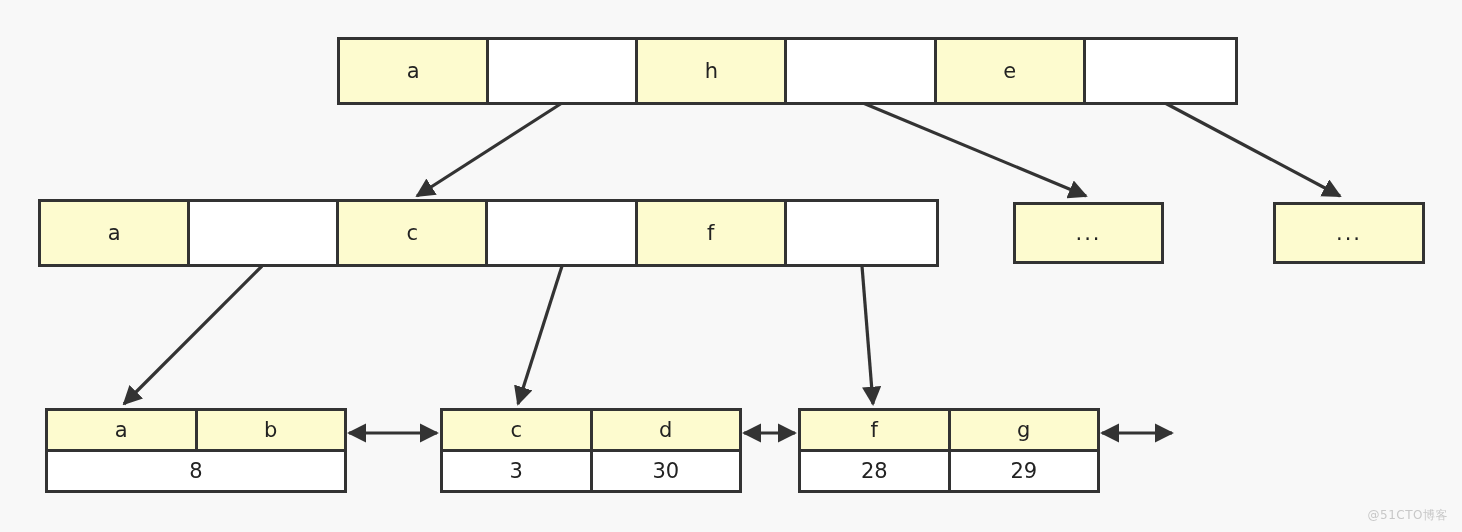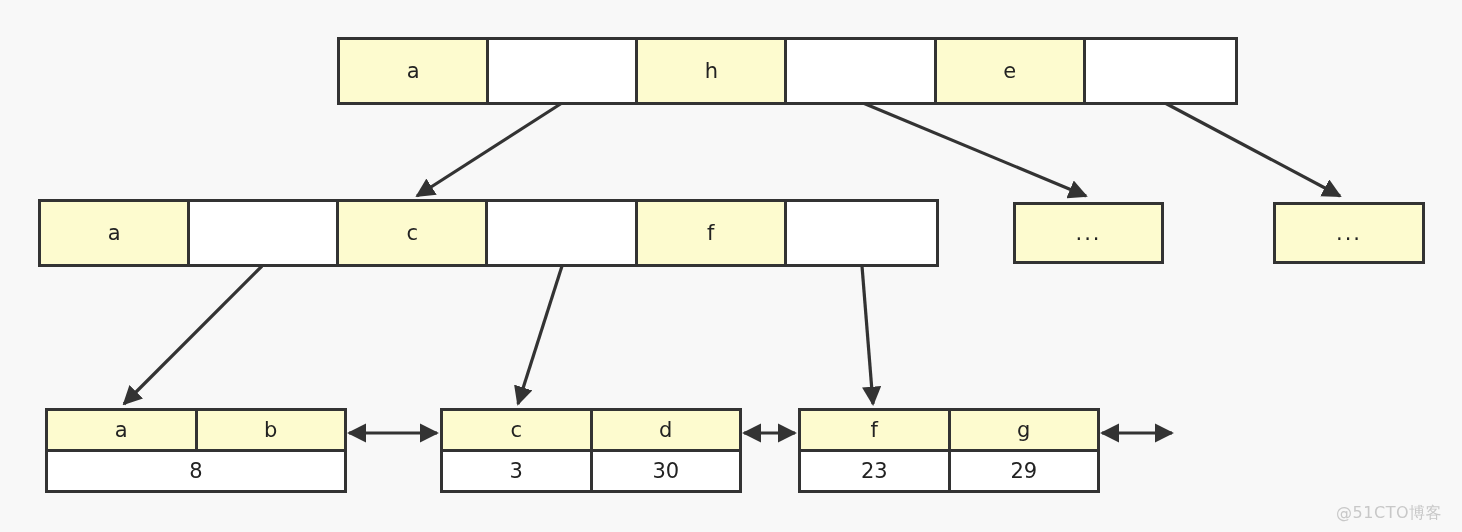--- a/index.html
+++ b/index.html
@@ -94,23 +94,23 @@
     position: absolute;
     left: 0; top: 0;
     width: 1462px;
     height: 532px;
     pointer-events: none;
   }
 
   
   #watermark {
     position: absolute;
-    right: 20px;
+    right: 14px;
     bottom: 8px;
-    font-size: 16px;
+    font-size: 12px;
     color: #c8c8c8;
     letter-spacing: 0.5px;
     user-select: none;
   }
 </style>
 </head>
 <body>
 
 <div id="canvas">
 
@@ -175,21 +175,21 @@
           <div class="leaf-cell">3</div>
           <div class="leaf-cell">30</div>
         </div>
       </div>
       <div class="leaf" style="left: 798px; top: 408px; width: 302px; height: 85px;">
         <div class="leaf-row keys">
           <div class="leaf-cell">f</div>
           <div class="leaf-cell">g</div>
         </div>
         <div class="leaf-row vals">
-          <div class="leaf-cell">23</div>
+          <div class="leaf-cell">28</div>
           <div class="leaf-cell">29</div>
         </div>
       </div>
     </div>
 
   <div id="watermark">@51CTO博客</div>
 
 </div>
 
 </body></html>

